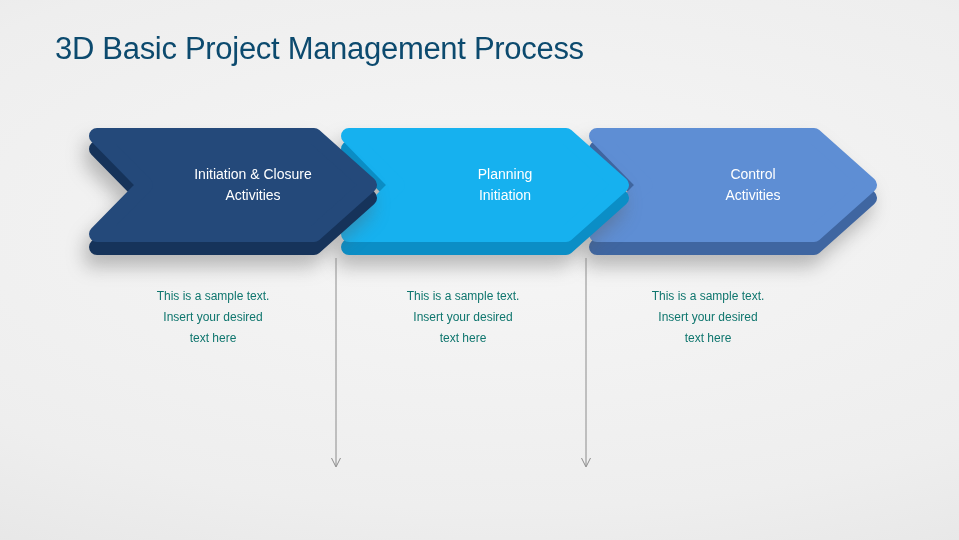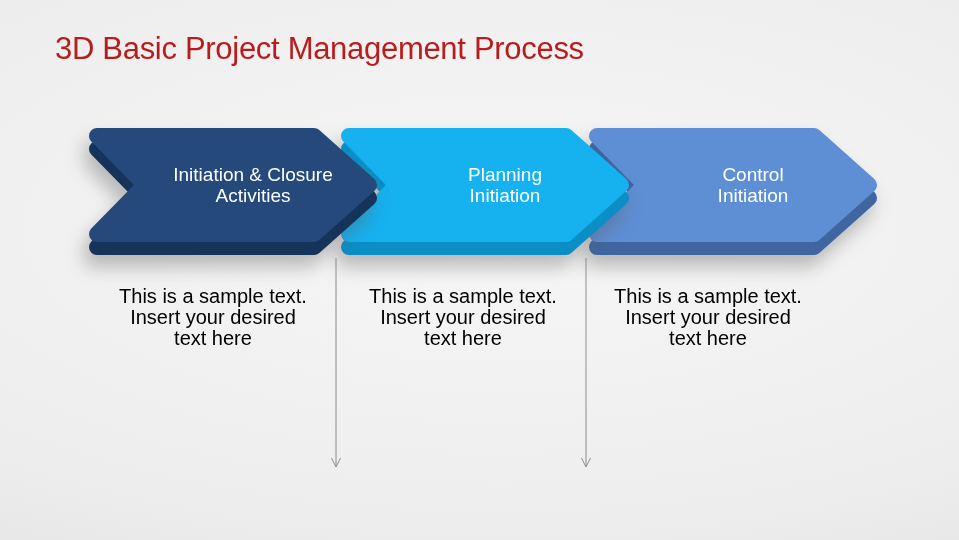--- a/index.html
+++ b/index.html
@@ -4,41 +4,41 @@
 <style>
   html,body{margin:0;padding:0;}
   body{
     width:959px;height:540px;position:relative;overflow:hidden;
     font-family:"Liberation Sans", sans-serif;
     background:#ececec;
     background-image:radial-gradient(ellipse 130% 95% at 52% 42%, #f6f6f6 0%, #eeeeee 55%, #dedede 100%);
   }
   .title{
     position:absolute;left:55px;top:31px;margin:0;
-    font-size:31px;font-weight:400;letter-spacing:-0.3px;color:#b91c1c;
+    font-size:31px;font-weight:400;letter-spacing:-0.3px;color:#0c4a6e;
     white-space:nowrap;
   }
   .chev{
     position:absolute;top:128px;width:292px;height:130px;
     filter:drop-shadow(-5px 12px 9px rgba(90,90,90,0.38));
   }
   .chev svg{display:block;width:292px;height:130px;}
   .chev .side-path{fill:var(--side);stroke:var(--side);}
   .chev .face-path{fill:var(--face);stroke:var(--face);}
   .chev-label{
     position:absolute;left:44px;right:8px;top:0;height:114px;
     display:flex;align-items:center;justify-content:center;
-    text-align:center;color:#ffffff;font-size:19px;line-height:21px;
+    text-align:center;color:#ffffff;font-size:14px;line-height:21px;
     white-space:pre-line;
   }
   .down-arrow{position:absolute;top:257px;width:14px;height:218px;}
   .down-arrow line,.down-arrow polyline{stroke:#8c8c8c;stroke-width:1;fill:none;}
   .desc{
     position:absolute;top:286px;width:230px;
-    text-align:center;color:#000000;font-size:20px;line-height:21px;
+    text-align:center;color:#0f766e;font-size:12px;line-height:21px;
     white-space:pre-line;
   }
   #chev-0{left:89px;}
   #chev-1{left:341px;}
   #chev-2{left:589px;}
   #arrow-0{left:329px;}
   #arrow-1{left:579px;}
   #desc-0{left:98px;}
   #desc-1{left:348px;}
   #desc-2{left:593px;}
@@ -47,21 +47,21 @@
 <body>
 
 <h1 class="title">3D Basic Project Management Process</h1>
 
 <div class="chev" id="chev-2" style="--face: #5e8ed4; --side: #3f66a1;">
   <svg viewBox="0 0 292 130">
     <path class="side-path" d="M8,21 L225,21 L280,70 L225,119 L8,119 L56,70 Z" stroke-width="16" stroke-linejoin="round"></path>
     <path class="face-path" d="M8,8 L225,8 L280,57 L225,106 L8,106 L56,57 Z" stroke-width="16" stroke-linejoin="round"></path>
   </svg>
   <div class="chev-label">Control
-Initiation</div>
+Activities</div>
 </div>
 
 <div class="chev" id="chev-1" style="--face: #16b1ef; --side: #0b8ec6;">
   <svg viewBox="0 0 292 130">
     <path class="side-path" d="M8,21 L225,21 L280,70 L225,119 L8,119 L56,70 Z" stroke-width="16" stroke-linejoin="round"></path>
     <path class="face-path" d="M8,8 L225,8 L280,57 L225,106 L8,106 L56,57 Z" stroke-width="16" stroke-linejoin="round"></path>
   </svg>
   <div class="chev-label">Planning
 Initiation</div>
 </div>

